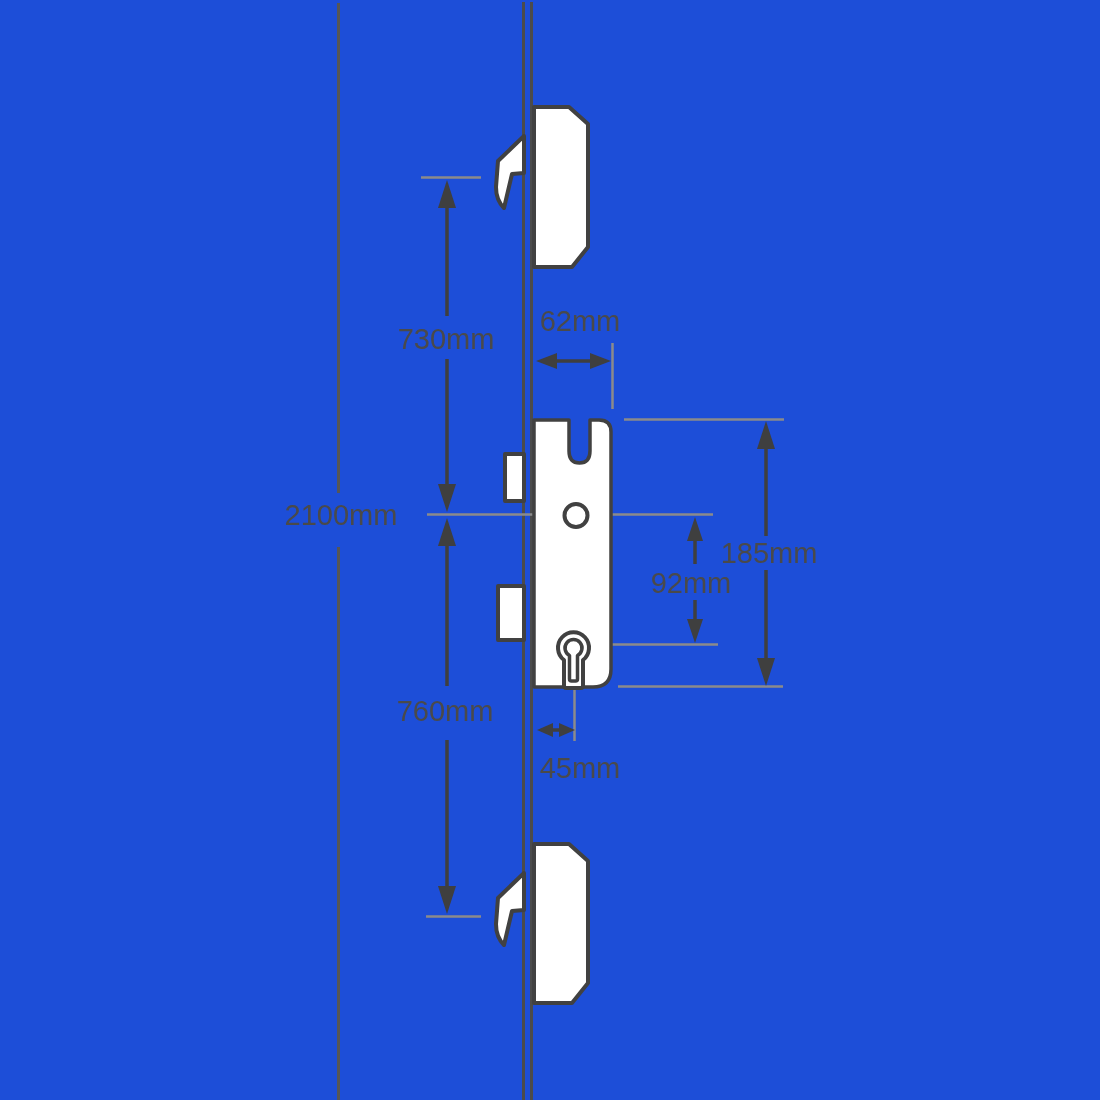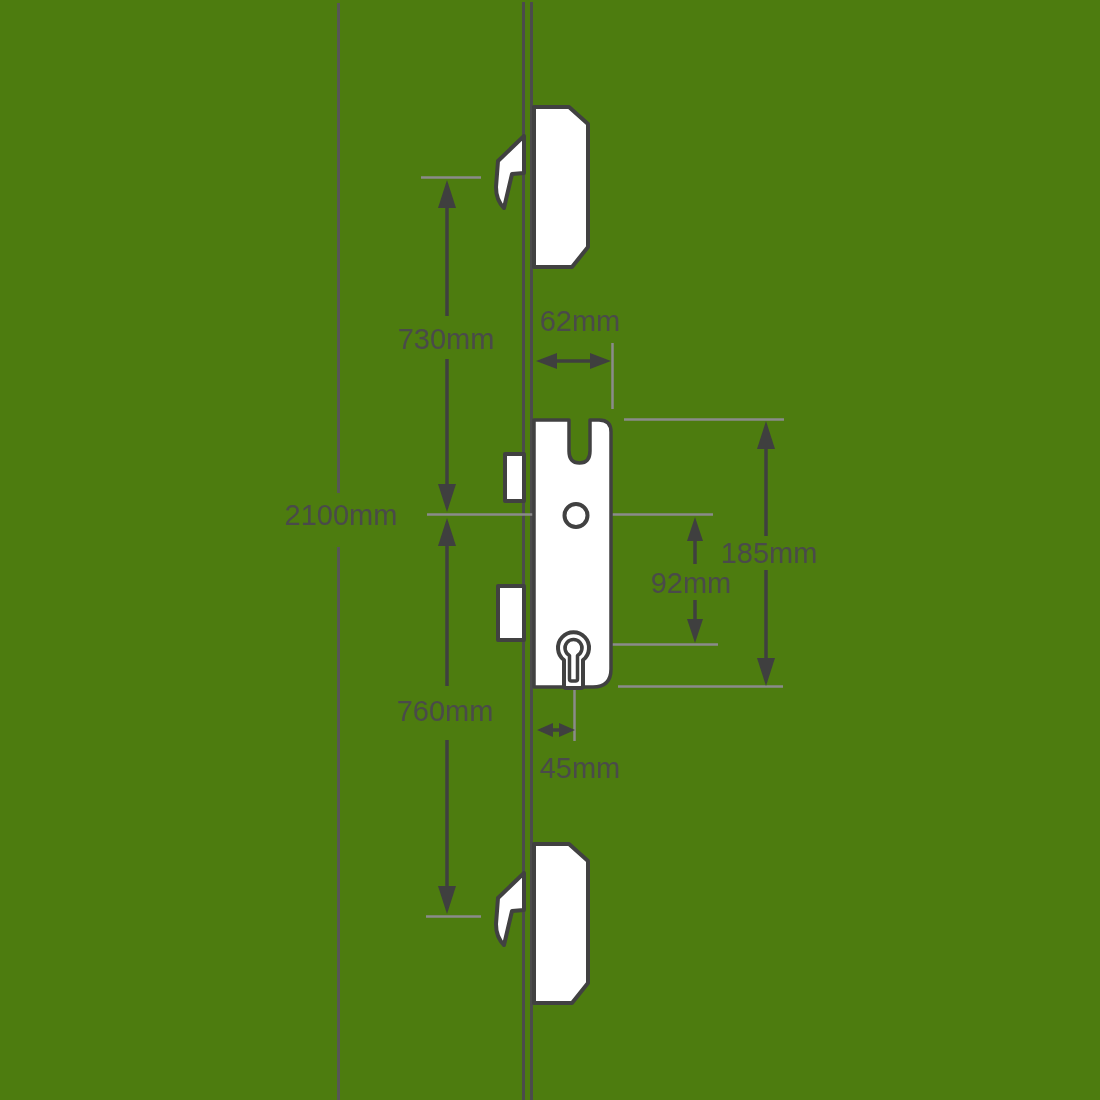--- a/index.html
+++ b/index.html
@@ -1,17 +1,17 @@
 <!DOCTYPE html>
 <html><head>
 <meta charset="utf-8">
 <style>
   html,body{margin:0;padding:0;background:#ffffff;}
   body{width:1100px;height:1100px;overflow:hidden;font-family:"Liberation Sans",sans-serif;}
-  .stage{position:relative;width:1100px;height:1100px;background:#4d7c0f;}
+  .stage{position:relative;width:1100px;height:1100px;background:#1d4ed8;}
   svg{position:absolute;left:0;top:0;}
   .outline{fill:#ffffff;stroke:#414141;stroke-width:4;stroke-linejoin:round;stroke-linecap:round;}
   .thinoutline{fill:#ffffff;stroke:#414141;stroke-width:3.5;stroke-linejoin:round;}
   .plateline{stroke:#4b4b4b;stroke-width:3;fill:none;}
   .doorline{stroke:#565656;stroke-width:3;fill:none;}
   .ref{stroke:#8b8b8b;stroke-width:2.5;fill:none;}
   .dim{stroke:#3f3f3f;stroke-width:3.5;fill:none;}
   .head{fill:#3f3f3f;stroke:none;}
   .lbl{fill:#4a4a4a;font-size:29px;font-family:"Liberation Sans",sans-serif;text-anchor:middle;}
 </style>

